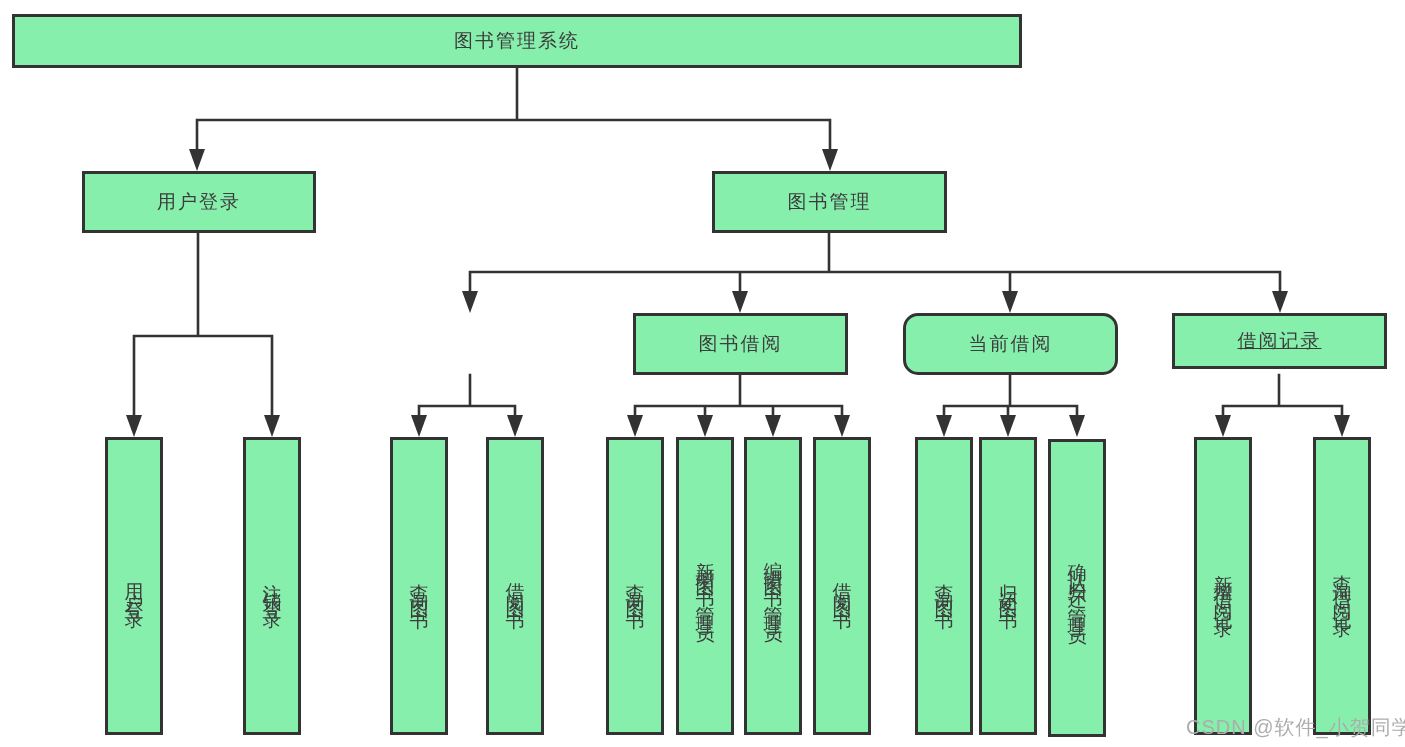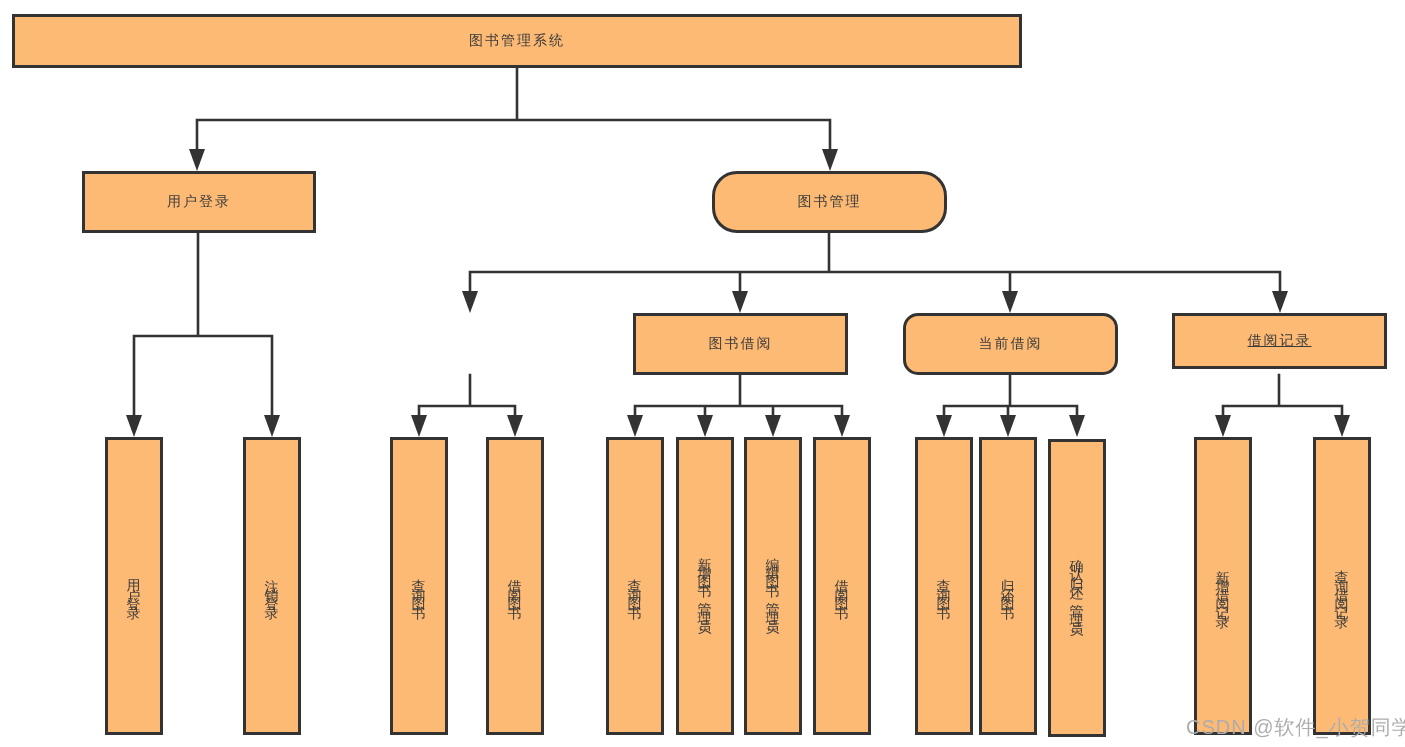--- a/index.html
+++ b/index.html
@@ -19,26 +19,26 @@
     position: absolute;
     left: 0;
     top: 0;
     width: 1405px;
     height: 747px;
   }
   .node {
     position: absolute;
     box-sizing: border-box;
     border: 3px solid #333333;
-    background: #fdba74;
+    background: #86efac;
     display: flex;
     align-items: center;
     justify-content: center;
     color: #3c3c3c;
-    font-size: 14px;
+    font-size: 19px;
     letter-spacing: 2px;
     text-align: center;
     white-space: nowrap;
   }
   .node.vert span {
     writing-mode: vertical-rl;
     text-orientation: mixed;
     letter-spacing: 9px;
     white-space: pre;
   }
@@ -104,21 +104,21 @@
     </g>
   </svg>
 
   <div class="node" style="left:12px; top:14px; width:1010px; height:54px;">
     <span>图书管理系统</span>
   </div>
 
   <div class="node" style="left:82px; top:171px; width:234px; height:62px;">
     <span>用户登录</span>
   </div>
-  <div class="node" style="left:712px; top:171px; width:235px; height:62px;border-radius:25px;">
+  <div class="node" style="left:712px; top:171px; width:235px; height:62px;">
     <span>图书管理</span>
   </div>
 
   <div class="node" style="left:633px; top:313px; width:215px; height:62px;">
     <span>图书借阅</span>
   </div>
   <div class="node" style="left:903px; top:313px; width:215px; height:62px;border-radius:15px;">
     <span>当前借阅</span>
   </div>
   <div class="node" style="left:1172px; top:313px; width:215px; height:56px;text-decoration:underline;">

